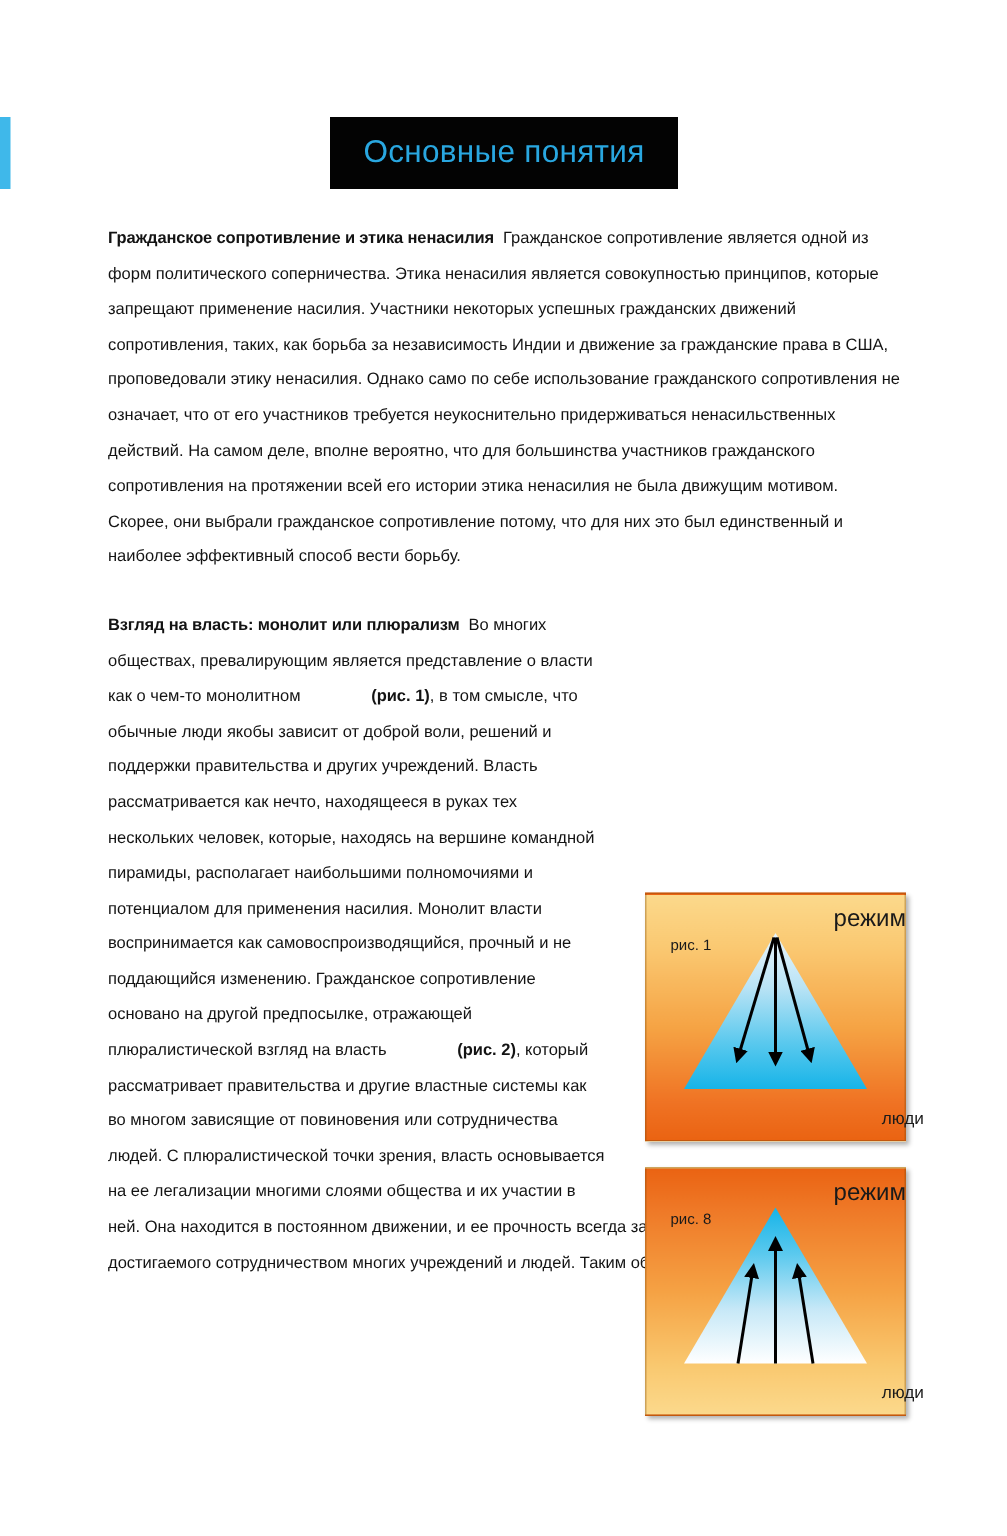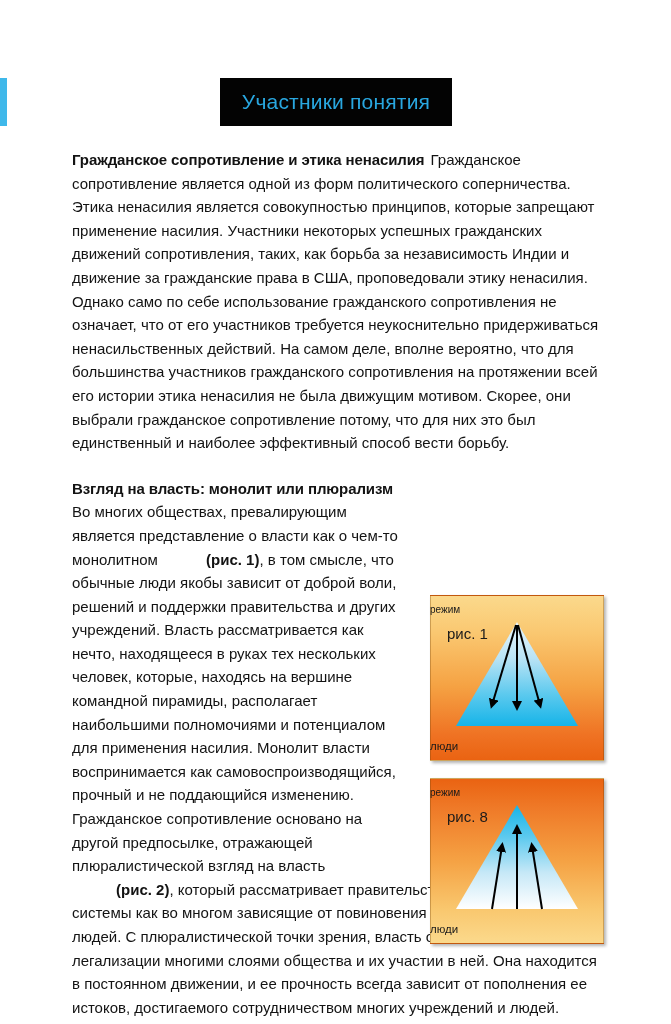--- a/index.html
+++ b/index.html
@@ -47,21 +47,21 @@
   }
 
   
   #article {
     position: absolute;
     left: 72px;
     top: 148px;
     width: 528px;
   }
   .para {
-    font-size: 15px;
+    font-size: 11px;
     line-height: 23.6px;
     text-align: left;
     color: #131313;
     margin: 0;
   }
   .para + .para { margin-top: 22px; }
   .lead {
     font-weight: bold;
     letter-spacing: -0.1px;
   }
@@ -99,57 +99,58 @@
     background: linear-gradient(to bottom, #fbd98c 0%, #fac871 22%, #f5a243 55%, #ef7223 85%, #ea6312 100%);
   }
   #figure-2 .fig-plate {
     background: linear-gradient(to bottom, #ea6312 0%, #ef7a28 18%, #f5a244 50%, #f9c86f 80%, #fbd98c 100%);
   }
 
   .fig-label-fig {
     position: absolute;
     left: 17px;
     top: 30px;
-    font-size: 15px;
+    font-size: 10px;
     color: #1a1a1a;
     white-space: nowrap;
   }
   .fig-label-top {
     position: absolute;
     top: 9px;
     left: 0;
     width: 100%;
-    text-align: left;
-    font-size: 10px;
+    text-align: right;
+    font-size: 16px;
     color: #1a1a1a;
   }
   .fig-label-bottom {
     position: absolute;
     bottom: 9px;
     left: 0;
     width: 100%;
-    text-align: left;
+    text-align: right;
     font-size: 11.5px;
     color: #1a1a1a;
+    padding-left: 12px;
   }
   .fig-svg {
     position: absolute;
     left: 0;
     top: 0;
     width: 174px;
     height: 166px;
   }
 </style>
 </head>
 <body>
 
 <div id="accent-bar"></div>
 
 <div id="title-banner">
-  <span class="title-text">Участники понятия</span>
+  <span class="title-text">Основные понятия</span>
 </div>
 
 <div id="article">
 
   <p class="para"><span class="lead">Гражданское сопротивление и этика ненасилия</span><span class="lead-gap"></span><span>Гражданское сопротивление является одной из форм политического соперничества. Этика ненасилия является совокупностью принципов, которые запрещают применение насилия. Участники некоторых успешных гражданских движений сопротивления, таких, как борьба за независимость Индии и движение за гражданские права в США, проповедовали этику ненасилия. Однако само по себе использование гражданского сопротивления не означает, что от его участников требуется неукоснительно придерживаться ненасильственных действий. На самом деле, вполне вероятно, что для большинства участников гражданского сопротивления на протяжении всей его истории этика ненасилия не была движущим мотивом. Скорее, они выбрали гражданское сопротивление потому, что для них это был единственный и наиболее эффективный способ вести борьбу.</span></p>
 
   <p class="para" id="para-two"><span id="float-spacer"></span><span class="lead">Взгляд на власть: монолит или плюрализм</span><span class="lead-gap"></span><span>Во многих обществах, превалирующим является представление о власти как о чем-то монолитном </span><b class="inline-bold">(рис. 1)</b><span>, в том смысле, что обычные люди якобы зависит от доброй воли, решений и поддержки правительства и других учреждений. Власть рассматривается как нечто, находящееся в руках тех нескольких человек, которые, находясь на вершине командной пирамиды, располагает наибольшими полномочиями и потенциалом для применения насилия. Монолит власти воспринимается как самовоспроизводящийся, прочный и не поддающийся изменению. Гражданское сопротивление основано на другой предпосылке, отражающей плюралистической взгляд на власть </span><b class="inline-bold">(рис. 2)</b><span>, который рассматривает правительства и другие властные системы как во многом зависящие от повиновения или сотрудничества людей. С плюралистической точки зрения, власть основывается на ее легализации многими слоями общества и их участии в ней. Она находится в постоянном движении, и ее прочность всегда зависит от пополнения ее истоков, достигаемого сотрудничеством многих учреждений и людей. Таким образом,</span></p>
 
 </div>
 

